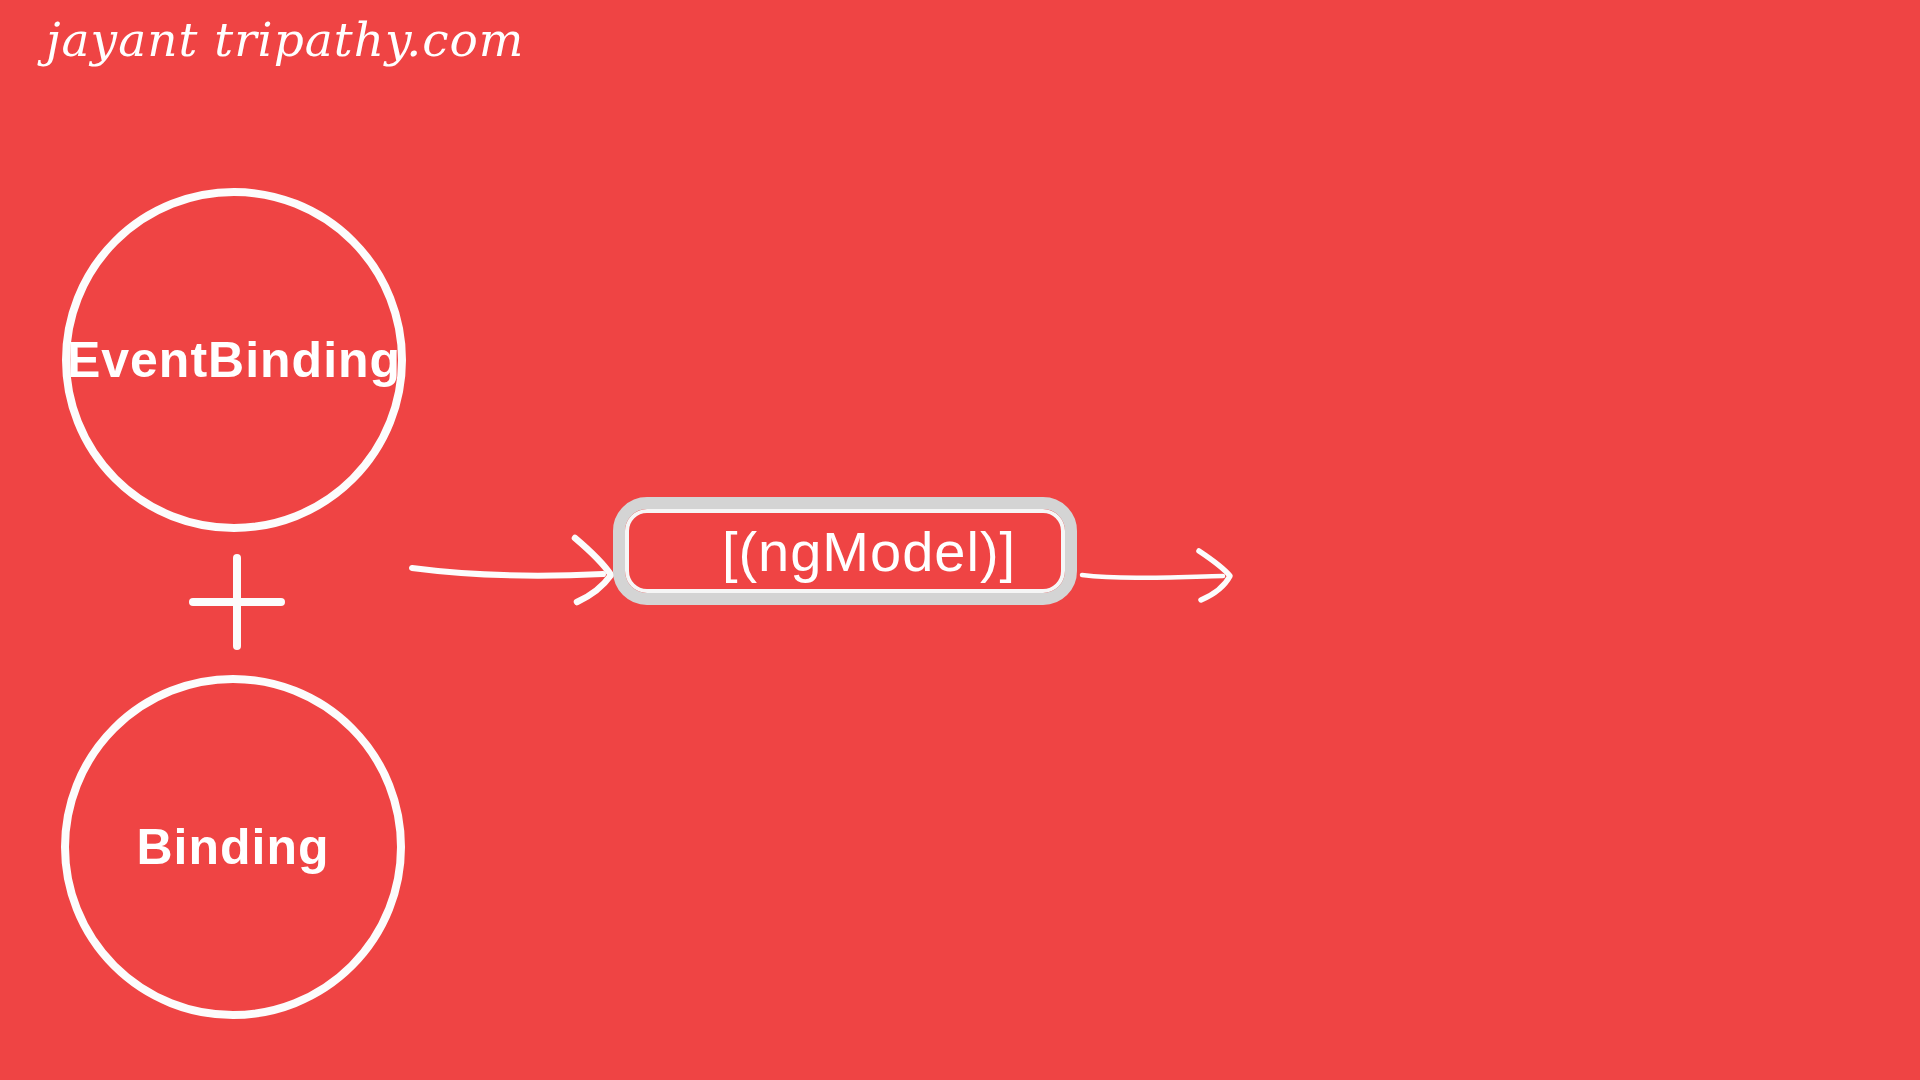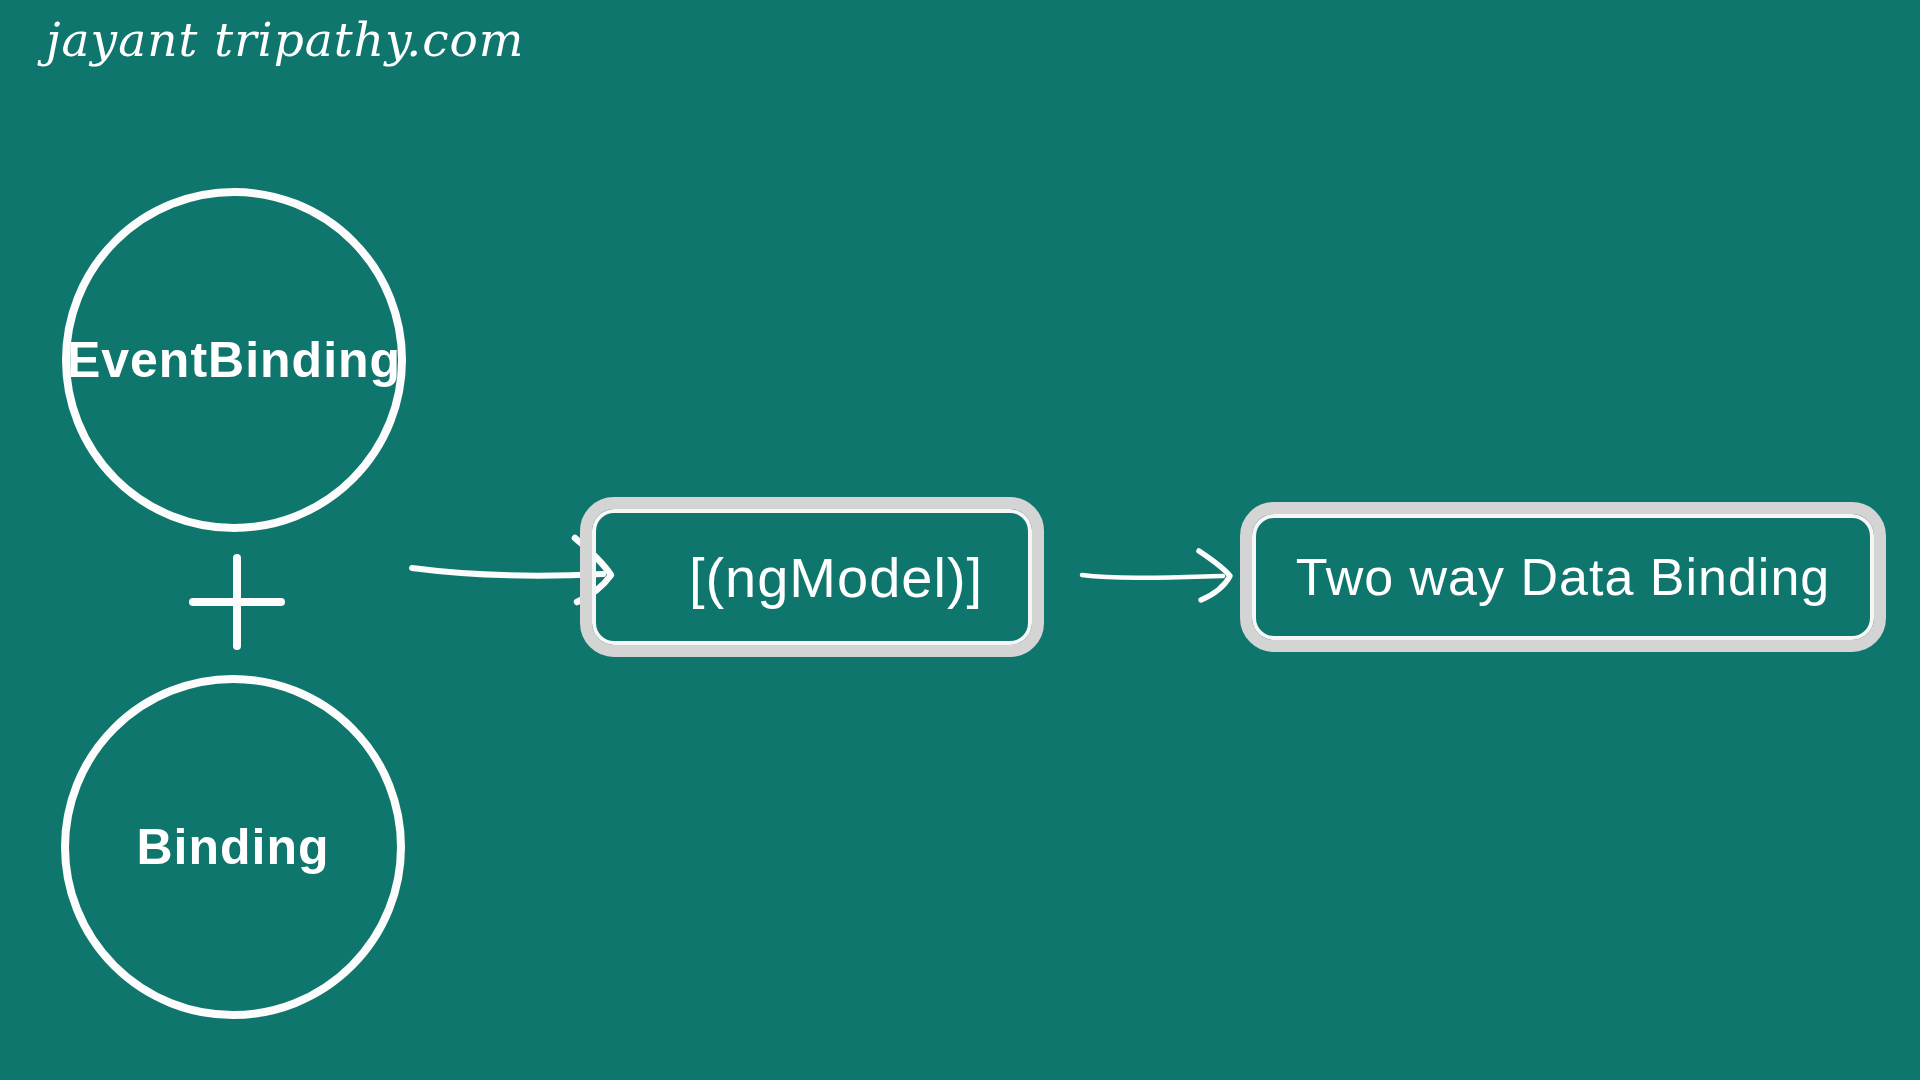--- a/index.html
+++ b/index.html
@@ -1,20 +1,20 @@
 <!DOCTYPE html>
 <html><head>
 <meta charset="utf-8">
 <style>
   html, body { margin: 0; padding: 0; background: #0a1321; }
   .canvas {
     position: relative;
     width: 1920px;
     height: 1080px;
-    background: #0f766e;
+    background: #ef4444;
     overflow: hidden;
     font-family: "Liberation Sans", "DejaVu Sans", sans-serif;
   }
 
   
   .logo {
     position: absolute;
     left: 46px;
     top: 12px;
     font-family: "DejaVu Serif", serif;
@@ -66,21 +66,21 @@
     box-shadow: inset 0 0 0 4px #f6f6f6;
     display: flex;
     align-items: center;
     justify-content: center;
   }
   .frame-box .box-label {
     color: #ffffff;
     letter-spacing: 1px;
     white-space: nowrap;
   }
-  .box-ngmodel { left: 580px;  top: 497px; width: 464px; height: 160px; padding-left: 48px; }
+  .box-ngmodel { left: 613px;  top: 497px; width: 464px; height: 108px; padding-left: 48px; }
   .box-ngmodel .box-label { font-size: 56px; }
   .box-twoway  { left: 1240px; top: 502px; width: 646px; height: 150px; }
   .box-twoway .box-label { font-size: 52px; }
 </style>
 </head>
 <body>
 
 <div class="canvas">
 
   <div class="logo">jayant tripathy.com</div>
@@ -106,17 +106,14 @@
 
   <div class="frame-box box-ngmodel">
     <span class="box-label">[(ngModel)]</span>
   </div>
 
   <svg class="stroke-svg" style="left:1077px; top:543px;" width="160" height="64" viewBox="0 0 160 64">
     <path d="M5,32 C45,37 100,34 146,33" stroke-width="4.5"></path>
     <path d="M122,8 Q146,24 153,33 Q145,48 124,57" stroke-width="5.5"></path>
   </svg>
 
-  <div class="frame-box box-twoway">
-    <span class="box-label">Two way Data Binding</span>
-  </div>
 
 </div>
 
 </body></html>

